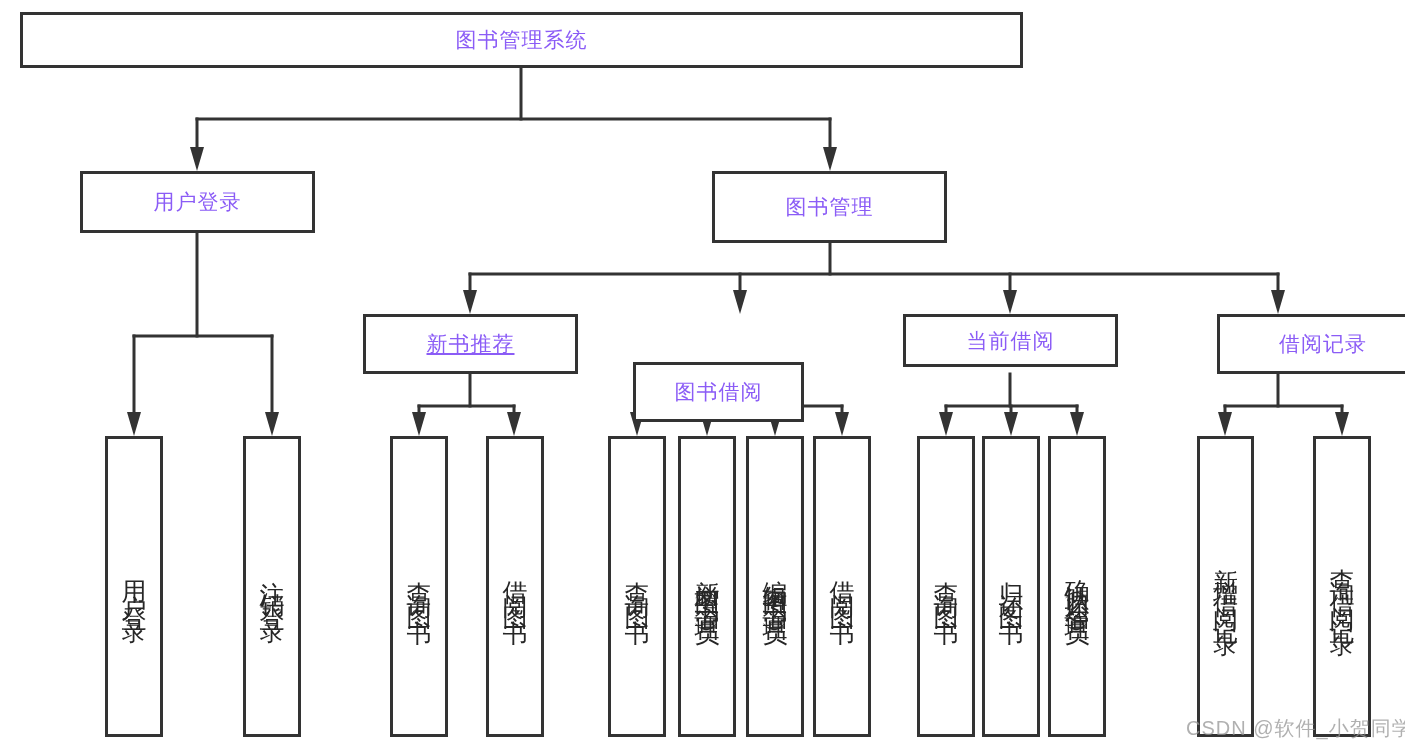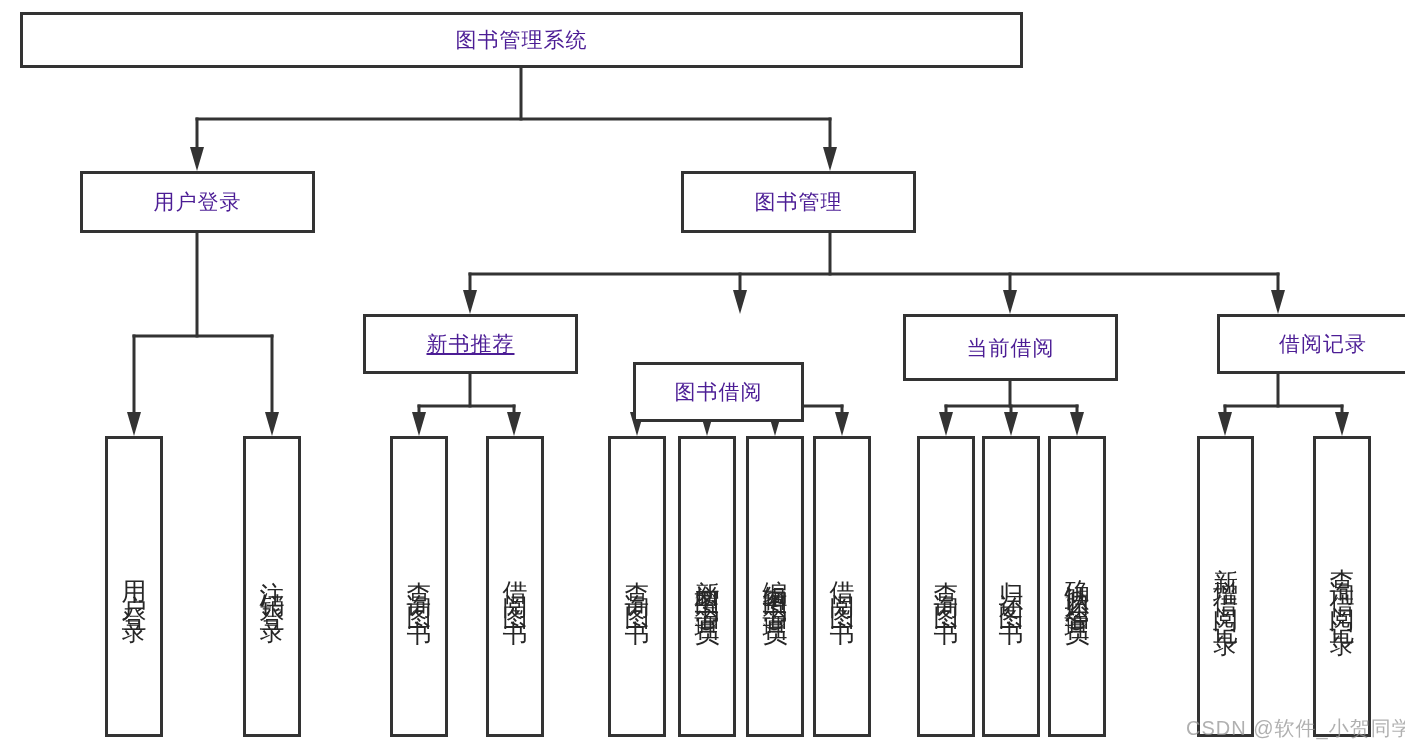--- a/index.html
+++ b/index.html
@@ -10,21 +10,21 @@
     font-family:"Liberation Sans", sans-serif;
     overflow:hidden;
   }
   #wires{position:absolute;left:0;top:0;width:1405px;height:747px;pointer-events:none;}
   .hbox{
     position:absolute;
     box-sizing:border-box;
     border:3px solid #333333;
     background:#ffffff;
     display:flex;align-items:center;justify-content:center;
-    color:#4c1d95;
+    color:#8b5cf6;
     font-size:21px;
     letter-spacing:1px;
   }
   .vbox{
     position:absolute;
     box-sizing:border-box;
     border:3px solid #333333;
     background:#ffffff;
     top:436px;height:301px;width:58px;
     display:flex;align-items:center;justify-content:center;
@@ -129,31 +129,31 @@
     </g>
   </svg>
 
   <div class="hbox" style="left:20px;top:12px;width:1003px;height:56px;">
     <span>图书管理系统</span>
   </div>
 
   <div class="hbox" style="left:80px;top:171px;width:235px;height:62px;">
     <span>用户登录</span>
   </div>
-  <div class="hbox" style="left:681px;top:171px;width:235px;height:62px;">
+  <div class="hbox" style="left:712px;top:171px;width:235px;height:72px;">
     <span>图书管理</span>
   </div>
 
   <div class="hbox" style="left:363px;top:314px;width:215px;height:60px;text-decoration:underline;">
     <span>新书推荐</span>
   </div>
   <div class="hbox" style="left:633px;top:314px;width:171px;height:60px;margin-top:48px;">
     <span>图书借阅</span>
   </div>
-  <div class="hbox" style="left:903px;top:314px;width:215px;height:67px;">
+  <div class="hbox" style="left:903px;top:314px;width:215px;height:53px;">
     <span>当前借阅</span>
   </div>
   <div class="hbox" style="left:1172px;top:314px;width:212px;height:60px;margin-left:45px;">
     <span>借阅记录</span>
   </div>
 
   <div class="vbox" style="left:105px;">
     <span>用户登录</span>
   </div>
   <div class="vbox" style="left:243px;">

